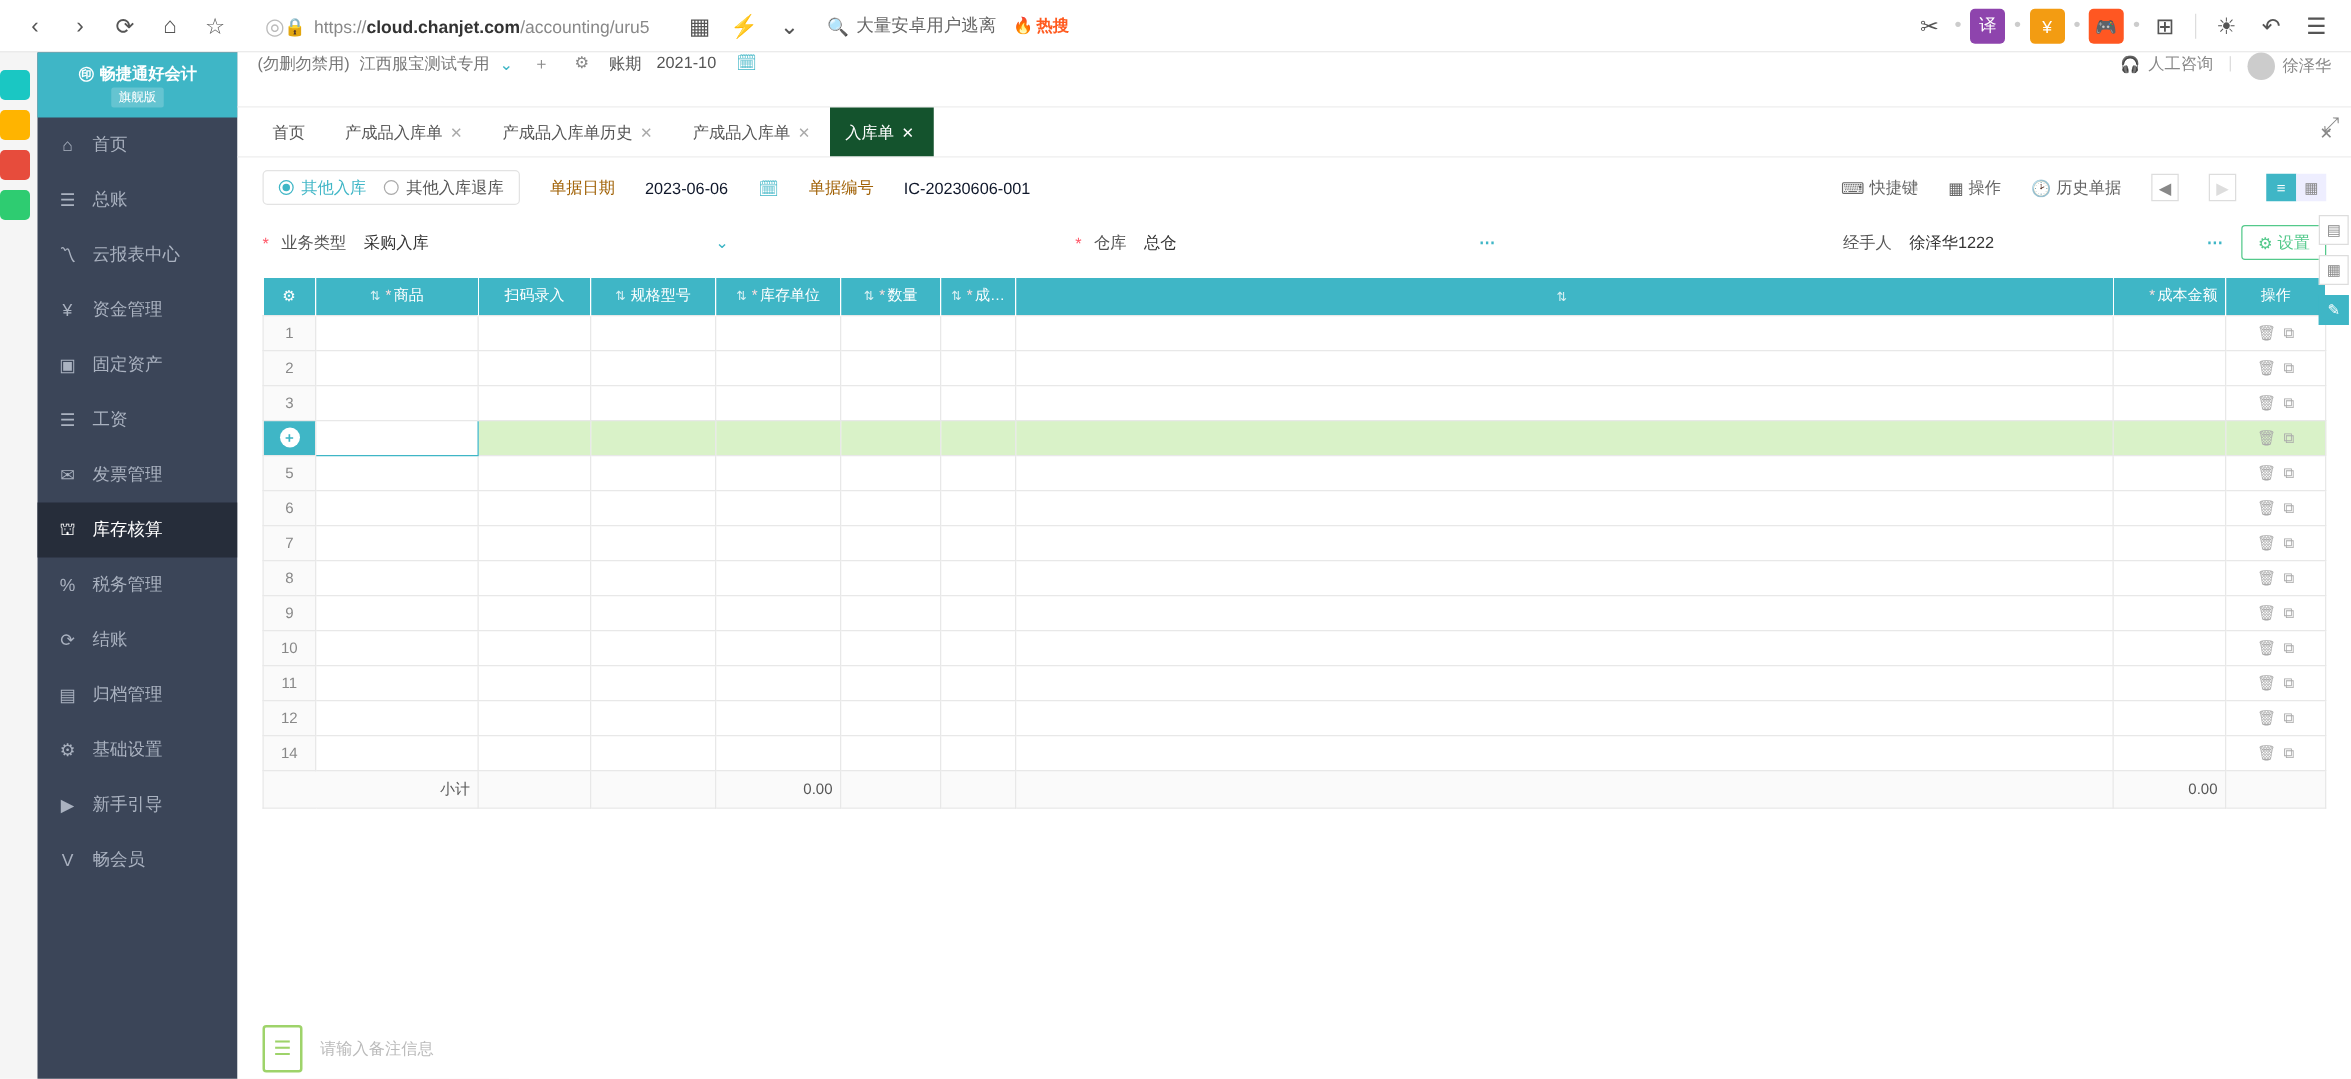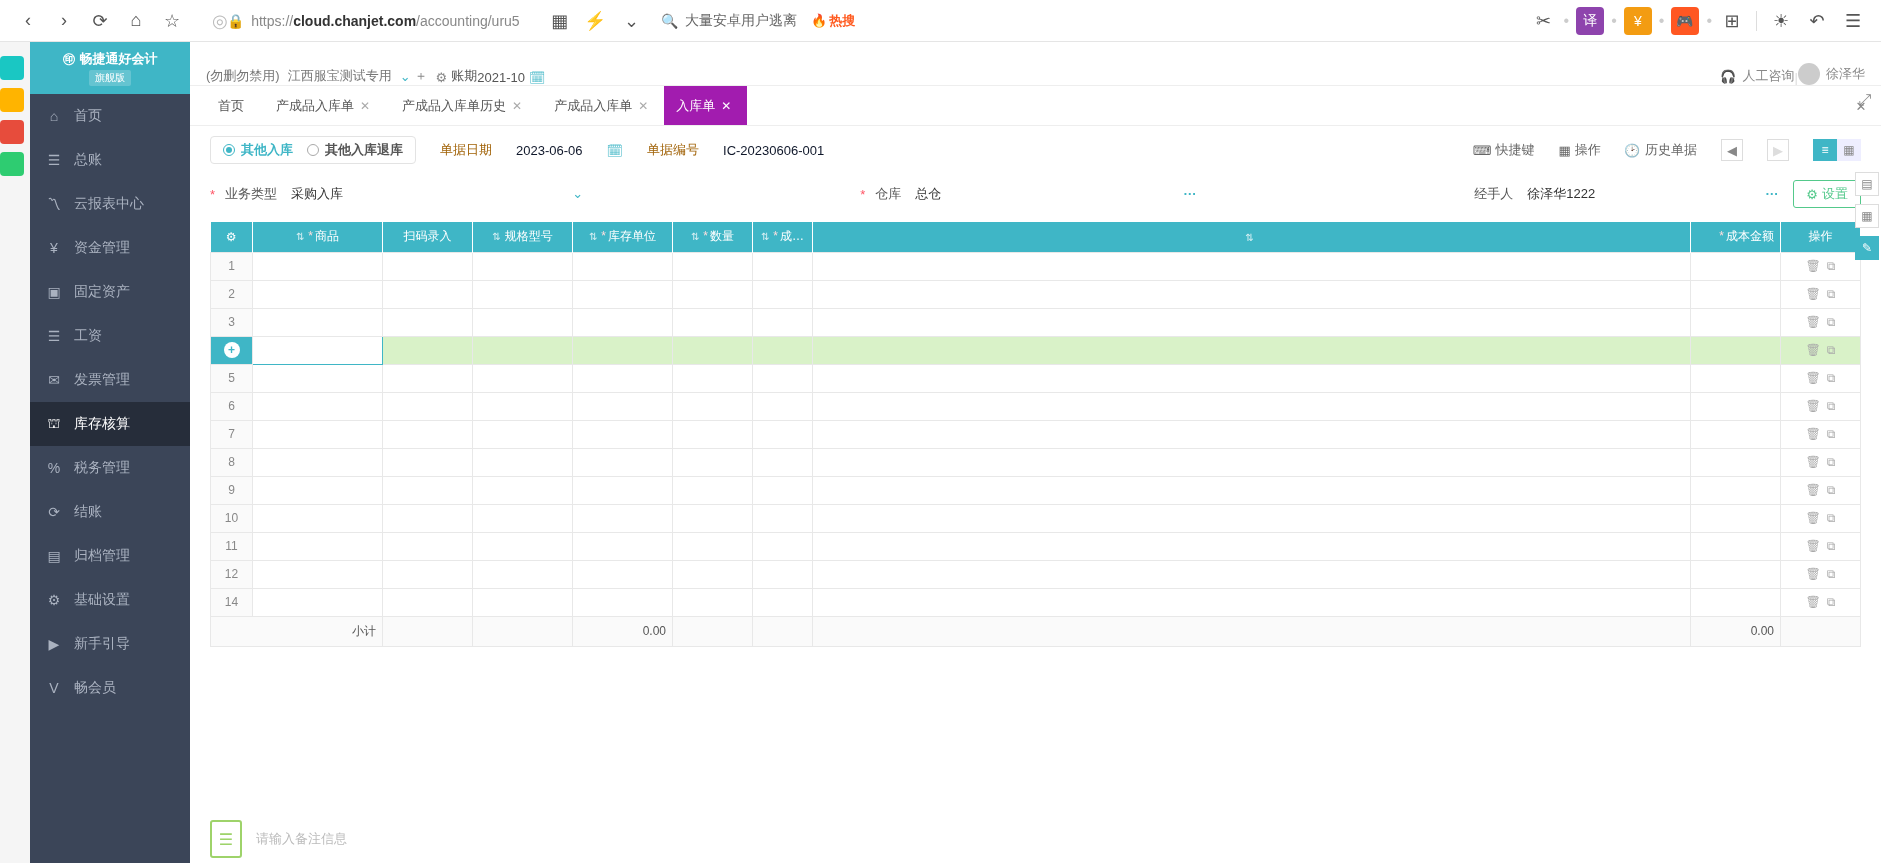--- a/index.html
+++ b/index.html
@@ -27,40 +27,40 @@
 .logo-block .t1 { font-size: 13px; font-weight: 700; display:flex; align-items:center; gap:4px;}
 .logo-block .t2 { font-size: 10px; background: rgba(255,255,255,.2); padding: 1px 6px; border-radius: 2px; margin-top: 2px;}
 .menu-item { display: flex; align-items: center; height: 44px; padding: 0 16px; gap: 12px; font-size: 14px; cursor: pointer; }
 .menu-item.active { background: #262d3a; color: #fff; }
 .menu-item .mi-ic { width: 16px; text-align: center; }
 
 
 .content { position: absolute; left: 190px; right: 0; top: 42px; bottom: 0; background: #fff; display: flex; flex-direction: column; }
 
 
-.topbar { height: 44px; display: flex; align-items: flex-end; padding: 0 16px; border-bottom: 1px solid #eee; font-size: 13px; color: #555; gap: 0; }
+.topbar { height: 44px; display: flex; align-items: flex-start; padding: 0 16px; border-bottom: 1px solid #eee; font-size: 13px; color: #555; gap: 12px; }
 .topbar .co-name { color: #777; display:flex; align-items:center; gap:8px; }
 .topbar .co-name .dd { color: #3fb6c6; cursor: pointer; }
 .topbar .ic2 { color: #888; cursor:pointer; padding: 0 4px;}
 .topbar .spacer { flex: 1; }
 .topbar .right-item { display: flex; align-items: center; gap: 6px; color: #888; cursor:pointer; }
 .topbar .avatar { width: 22px; height: 22px; background: #ccc; border-radius: 50%; }
 
 
 .tabs-row { height: 40px; display: flex; align-items: stretch; padding: 0 12px; border-bottom: 1px solid #eee; font-size: 13px; position: relative;}
 .tab { display: flex; align-items: center; padding: 0 16px; gap: 6px; color: #555; cursor: pointer; }
 .tab .x { color: #aaa; font-size: 12px; }
-.tab.active { background: #a21caf; color: #fff; padding-left: 12px; }
+.tab.active { background: #14532d; color: #fff; padding-left: 12px; }
 .tab.active .x { color: #fff; }
 .tabs-row .close-all { position:absolute; right: 8px; top: 8px; width:24px; height:24px; display:flex; align-items:center; justify-content:center; color:#888; cursor:pointer;}
 
 
 .form-hdr { padding: 10px 20px 0; display: flex; flex-direction: column; gap: 10px; }
 .row1 { display: flex; align-items: center; gap: 24px; font-size: 13px; color: #555; }
-.radio-group { display: flex; align-items: center; gap: 14px; border: 1px solid #e3e3e3; border-radius: 4px; padding: 4px 12px; font-weight: bold;}
+.radio-group { display: flex; align-items: center; gap: 14px; border: 1px solid #e3e3e3; border-radius: 4px; padding: 4px 12px;}
 .radio { display: flex; align-items: center; gap: 6px; cursor: pointer; }
 .radio .circle { width: 12px; height: 12px; border: 1px solid #aaa; border-radius: 50%; display:inline-flex; align-items:center; justify-content:center;}
 .radio.sel { color: #3fb6c6; }
 .radio.sel .circle { border-color: #3fb6c6; }
 .radio.sel .circle::after { content:""; width:6px;height:6px;background:#3fb6c6;border-radius:50%; }
 .row1 .lbl { color: #a16207; }
 .row1 .val { color: #0f172a; }
 .row1 .spacer { flex: 1; }
 .tool-link { display:flex; align-items:center; gap:4px; color:#666; cursor:pointer; font-size:13px;}
 .nav-btn { width:22px;height:22px;border:1px solid #ddd;display:flex;align-items:center;justify-content:center;color:#888;cursor:pointer;}

